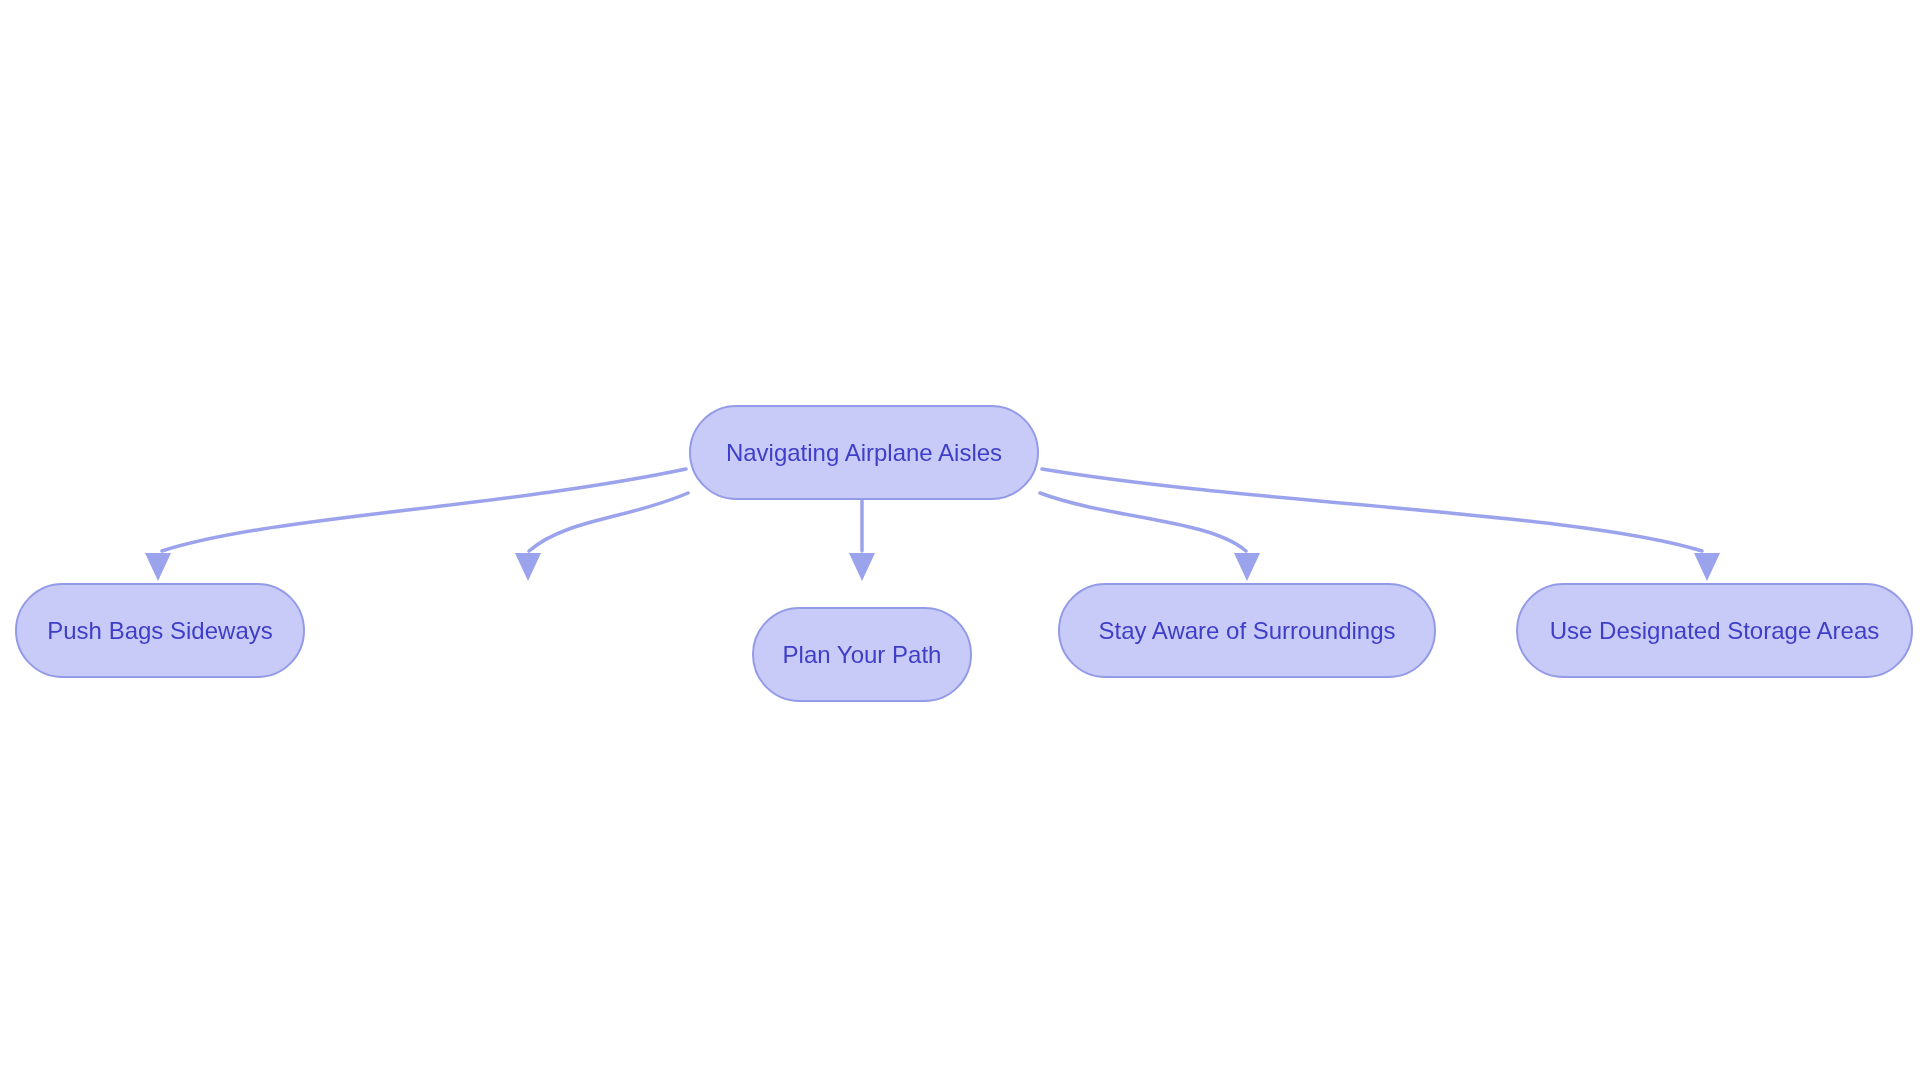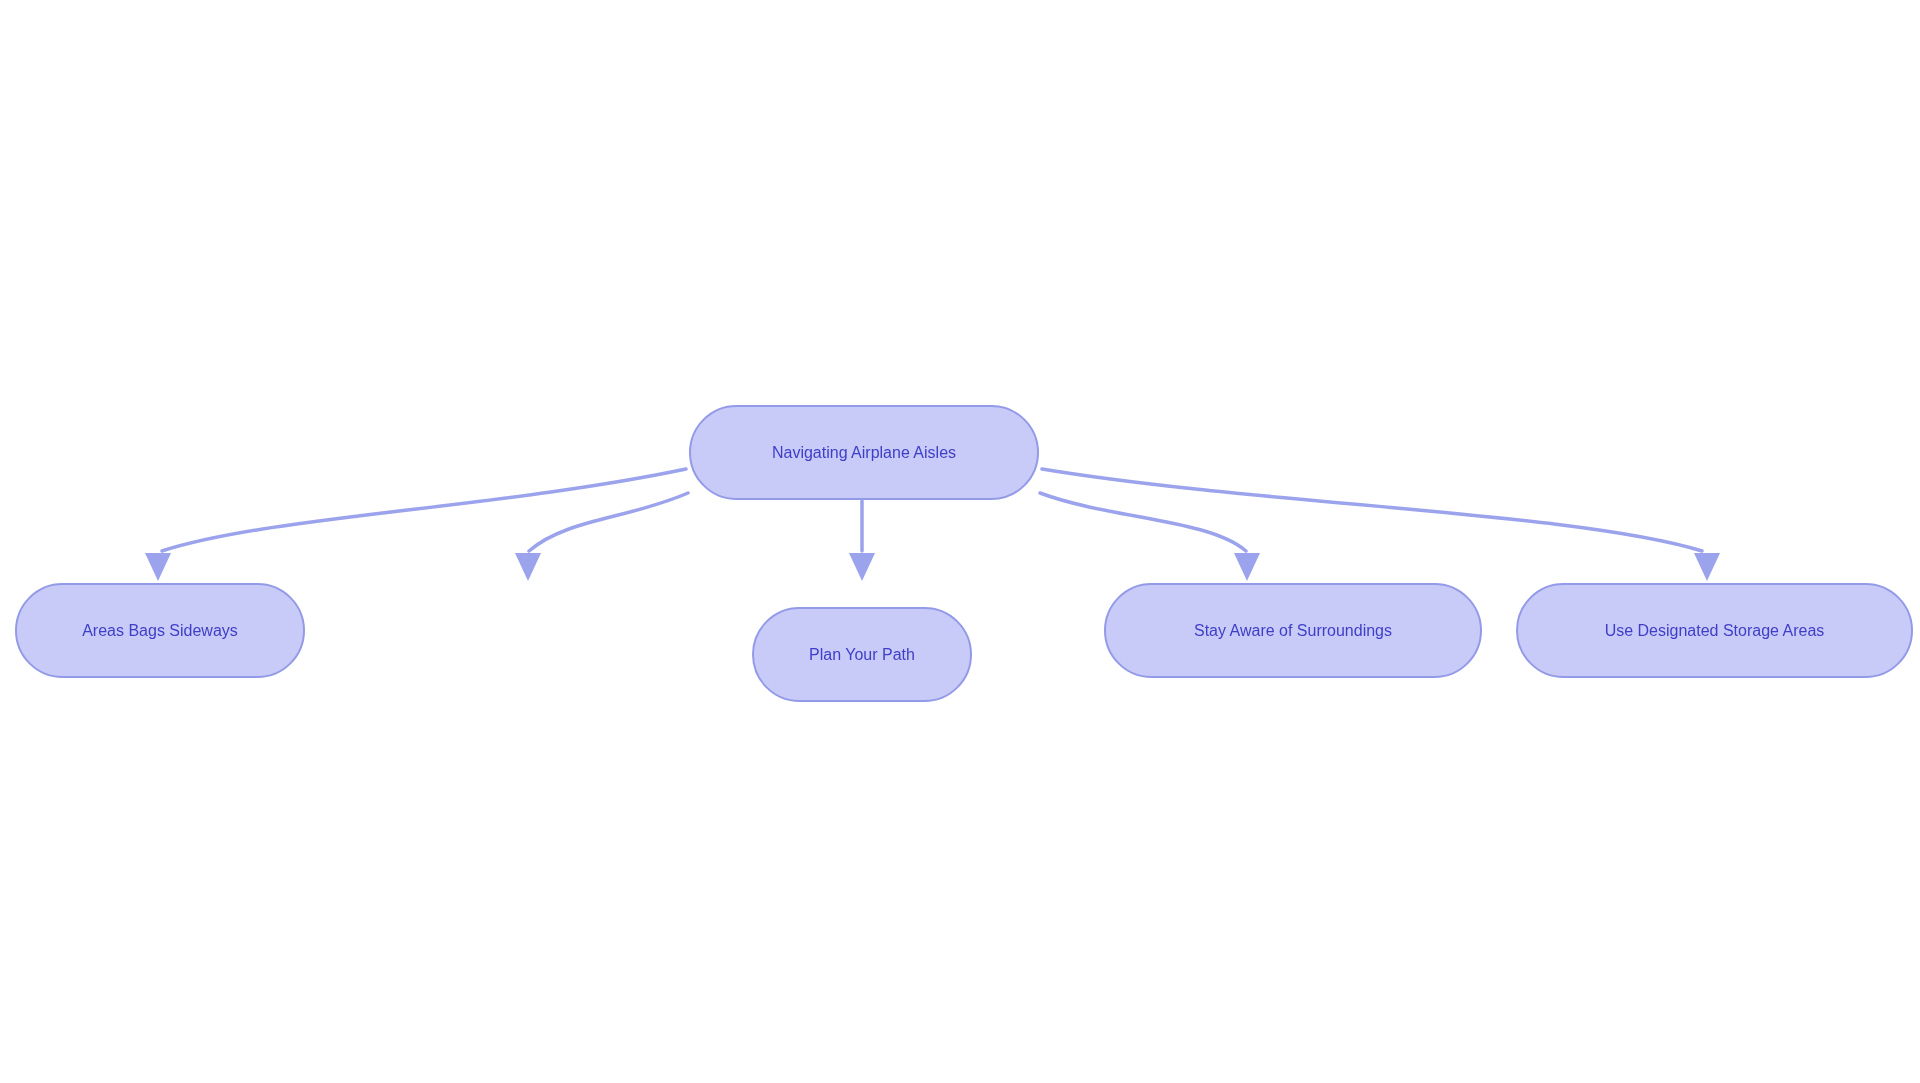--- a/index.html
+++ b/index.html
@@ -39,29 +39,29 @@
   .node {
     position: absolute;
     height: 95px;
     border-radius: 48px;
     background: var(--node-fill);
     border: 2px solid var(--node-border);
     display: flex;
     align-items: center;
     justify-content: center;
     color: var(--text);
-    font-size: 16px;
+    font-size: 24px;
     font-weight: 400;
     white-space: nowrap;
   }
   .node-root  { left: 689px;  top: 405px; width: 350px; }
   .node-c1    { left: 15px;   top: 583px; width: 290px; }
   .node-c2    { left: 396px;  top: 583px; width: 272px; }
   .node-c3    { left: 752px;  top: 583px; width: 220px; margin-top: 24px; }
-  .node-c4    { left: 1104px; top: 583px; width: 378px; text-align: center; }
+  .node-c4    { left: 1058px; top: 583px; width: 378px; text-align: center; }
   .node-c5    { left: 1516px; top: 583px; width: 397px; }
 </style>
 </head>
 <body>
 
 <div class="canvas">
 
   <svg class="edges" viewBox="0 0 1920 1083" xmlns="http://www.w3.org/2000/svg">
 
     <g>
@@ -88,21 +88,21 @@
       <path d="M 1042 469 C 1260 505, 1575 512, 1702 551"></path>
       <polygon points="1694,553 1720,553 1707,581"></polygon>
     </g>
   </svg>
 
   <div class="node node-root">
     <span>Navigating Airplane Aisles</span>
   </div>
 
   <div class="node node-c1">
-    <span>Areas Bags Sideways</span>
+    <span>Push Bags Sideways</span>
   </div>
 
 
   <div class="node node-c3">
     <span>Plan Your Path</span>
   </div>
 
   <div class="node node-c4">
     <span>Stay Aware of Surroundings</span>
   </div>

